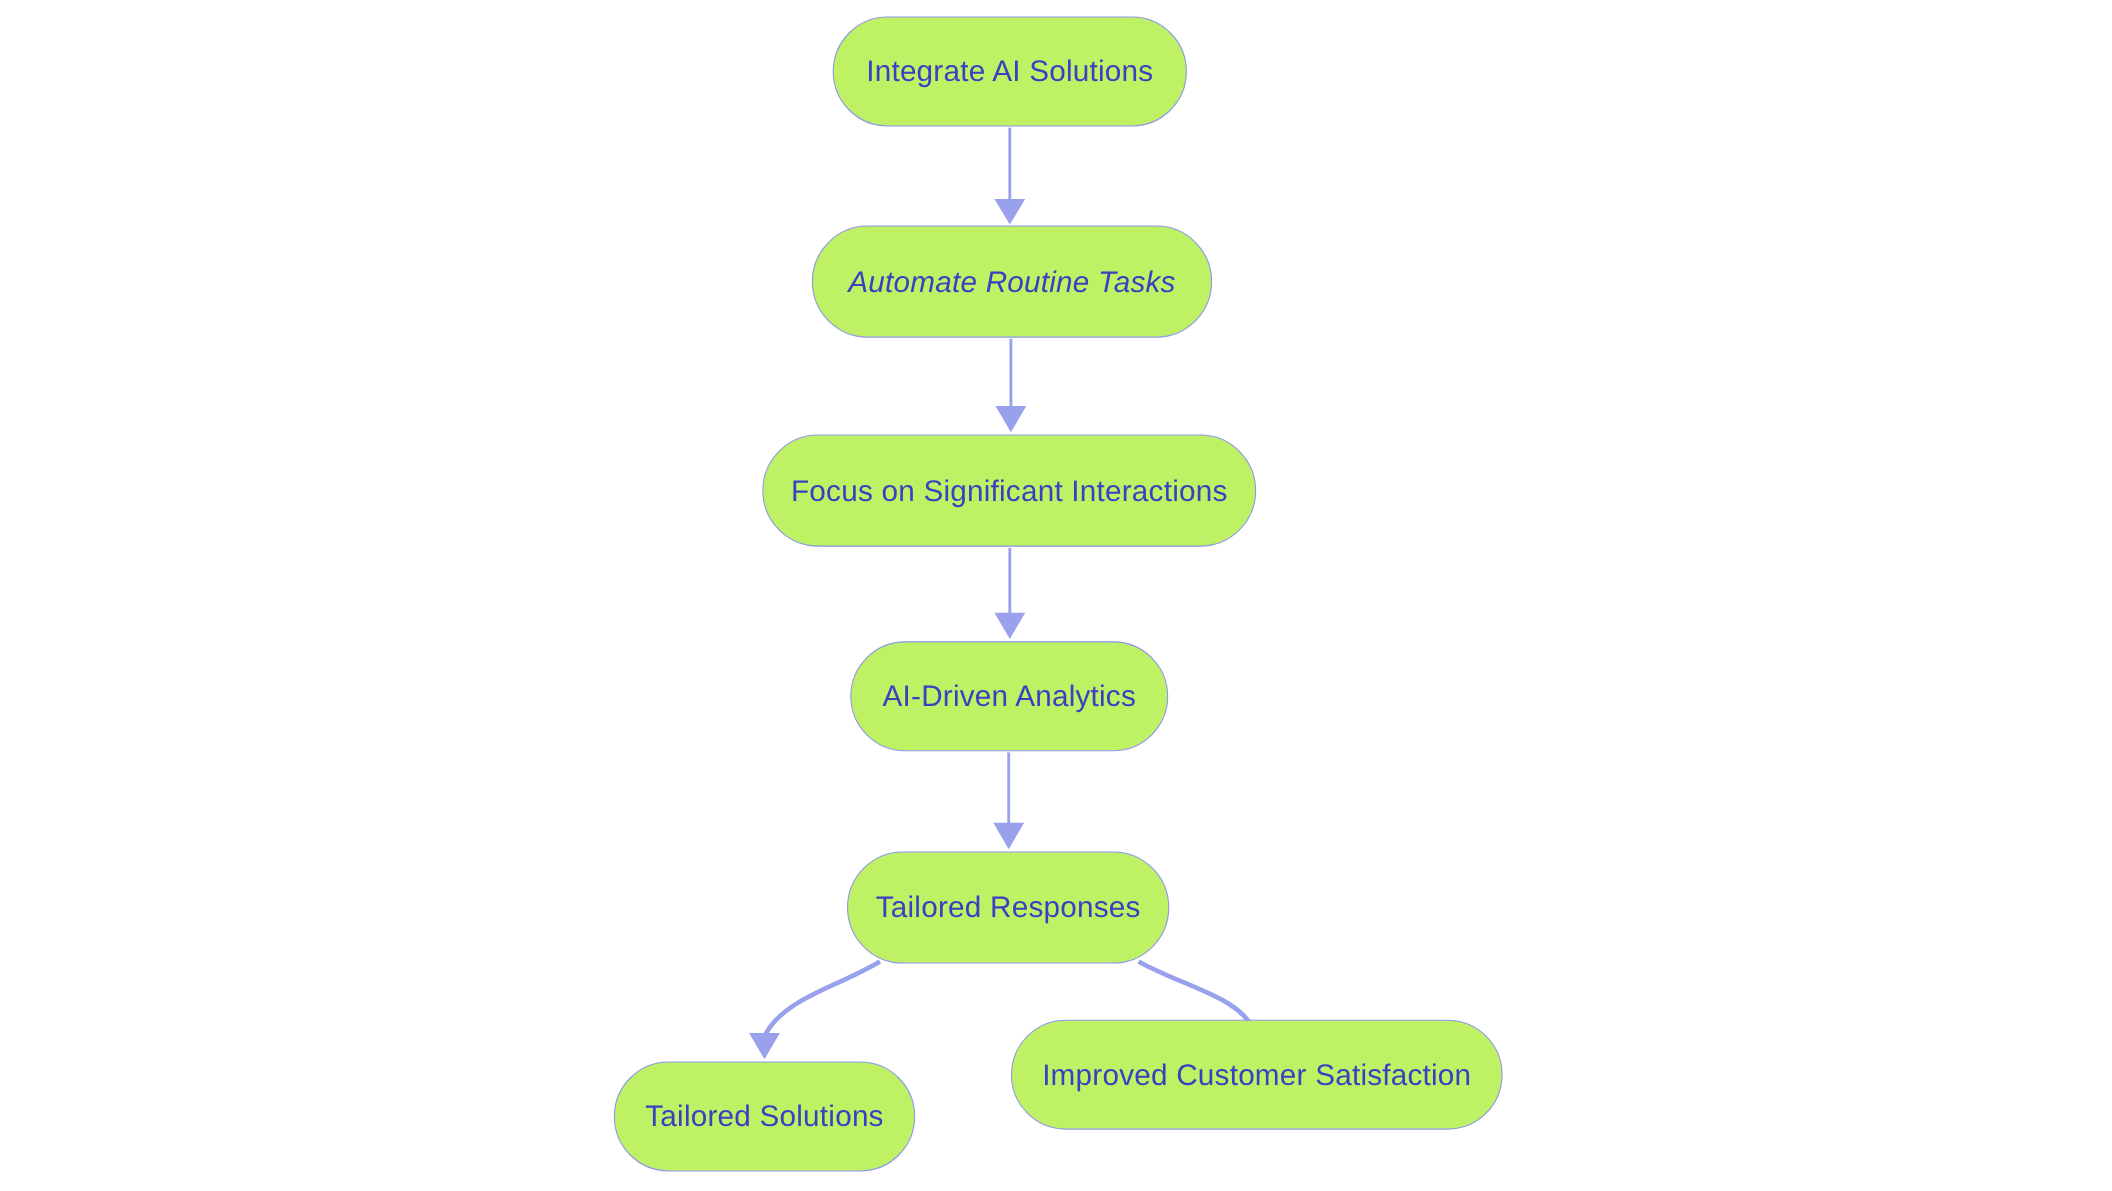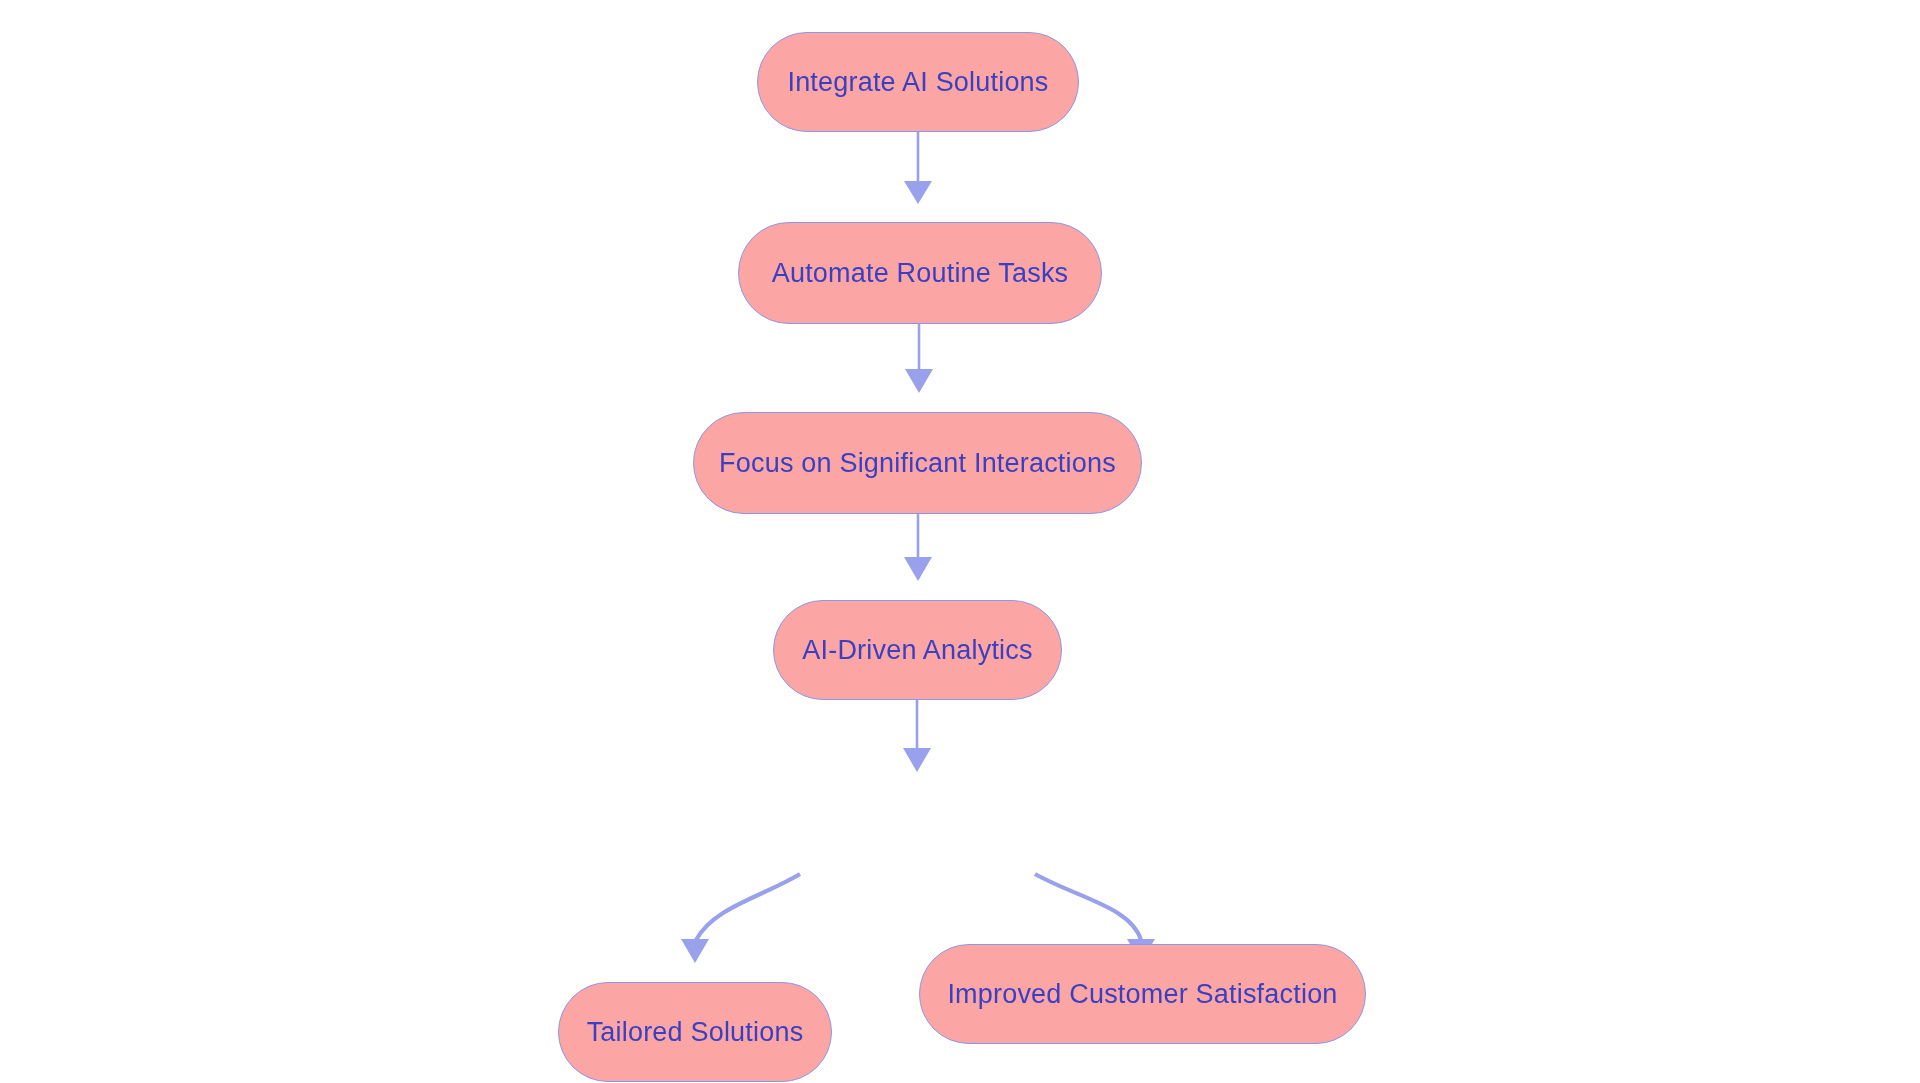--- a/index.html
+++ b/index.html
@@ -19,37 +19,36 @@
     position: absolute;
     left: 0;
     top: 0;
     width: 1920px;
     height: 1083px;
     z-index: 0;
   }
   .node {
     position: absolute;
     box-sizing: border-box;
-    background: #fca5a5;
+    background: #bef264;
     border: 1.6px solid #8d97e8;
     border-radius: 52px;
     color: #3b40c1;
     font-size: 27px;
     letter-spacing: 0.2px;
     display: flex;
     align-items: center;
     justify-content: center;
     text-align: right;
     z-index: 1;
     white-space: nowrap;
-    margin-top: 17px;
   }
   
   .node-1 { left: 757px; top:  15px; width: 322px; height: 100px; }
-  .node-2 { left: 738px; top: 205px; width: 364px; height: 102px; }
+  .node-2 { left: 738px; top: 205px; width: 364px; height: 102px; font-style: italic; }
   .node-3 { left: 693px; top: 395px; width: 449px; height: 102px; }
   .node-4 { left: 773px; top: 583px; width: 289px; height: 100px; }
   .node-5 { left: 770px; top: 774px; width: 293px; height: 102px; }
   .node-6 { left: 558px; top: 965px; width: 274px; height: 100px; }
   .node-7 { left: 919px; top: 927px; width: 447px; height: 100px; }
 </style>
 </head>
 <body>
 
 <div class="canvas">
@@ -96,20 +95,23 @@
   </div>
 
   <div class="node node-4">
     <span>AI-Driven Analytics</span>
   </div>
 
   <div class="node node-3">
     <span>Focus on Significant Interactions</span>
   </div>
 
+  <div class="node node-5">
+    <span>Tailored Responses</span>
+  </div>
 
   <div class="node node-6">
     <span>Tailored Solutions</span>
   </div>
 
   <div class="node node-7">
     <span>Improved Customer Satisfaction</span>
   </div>
 
 </div>

